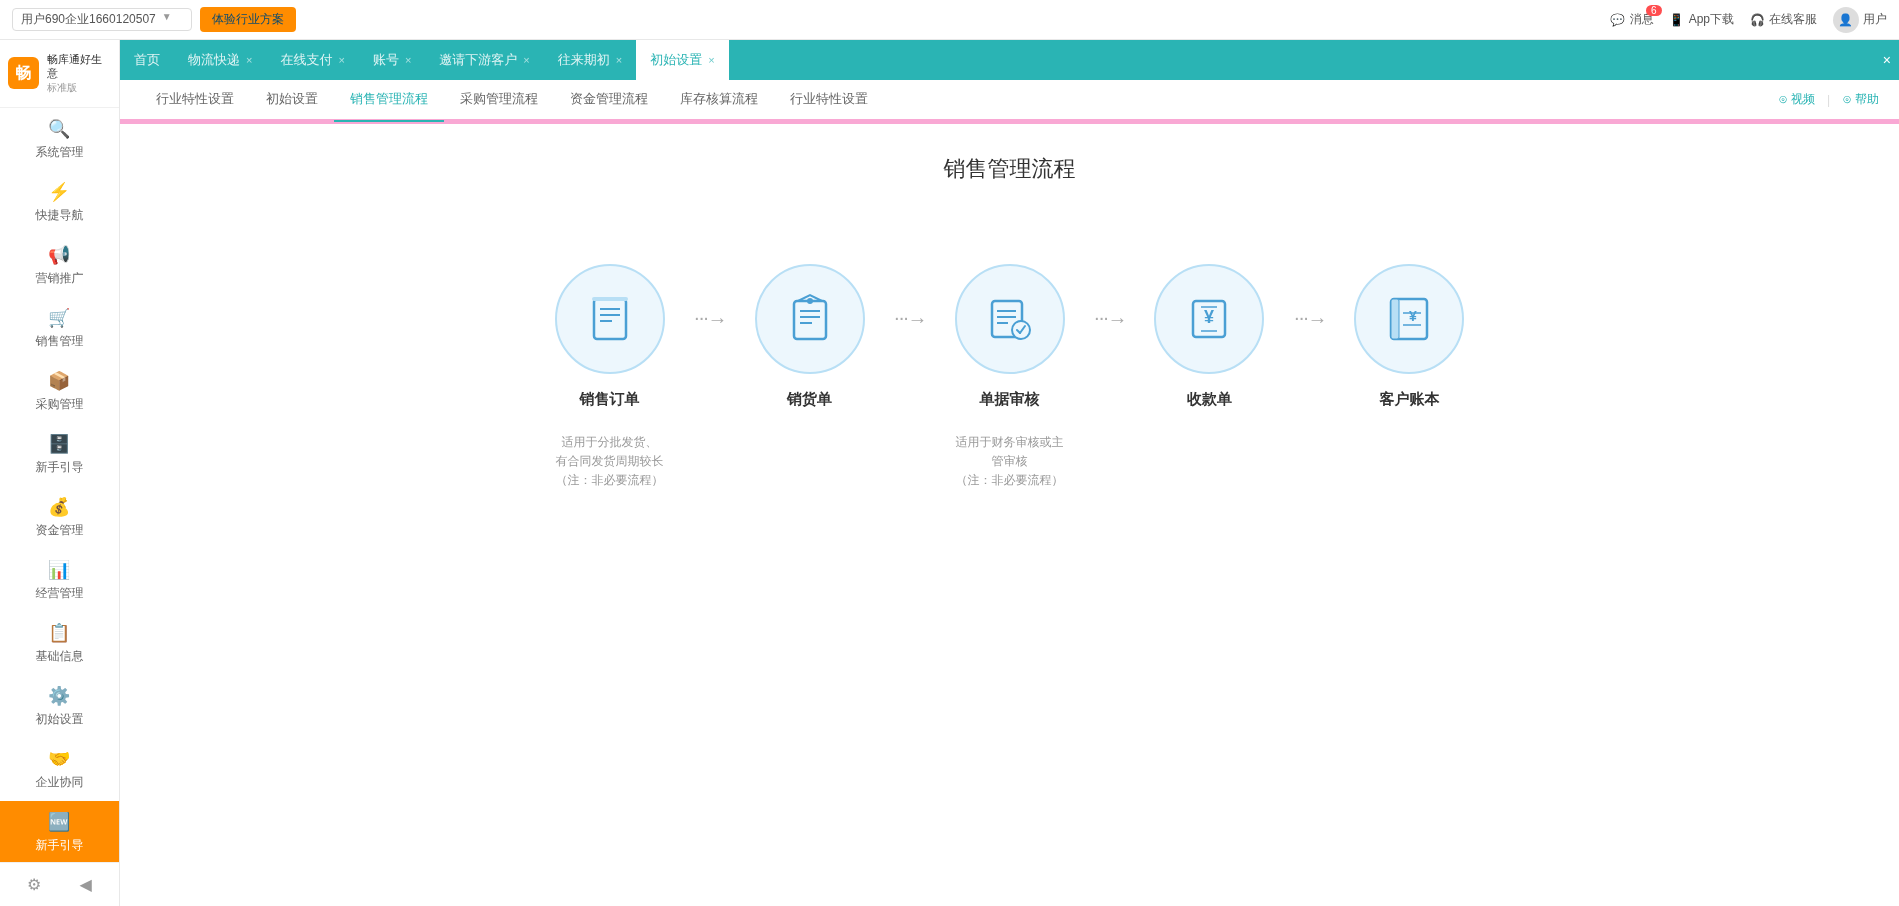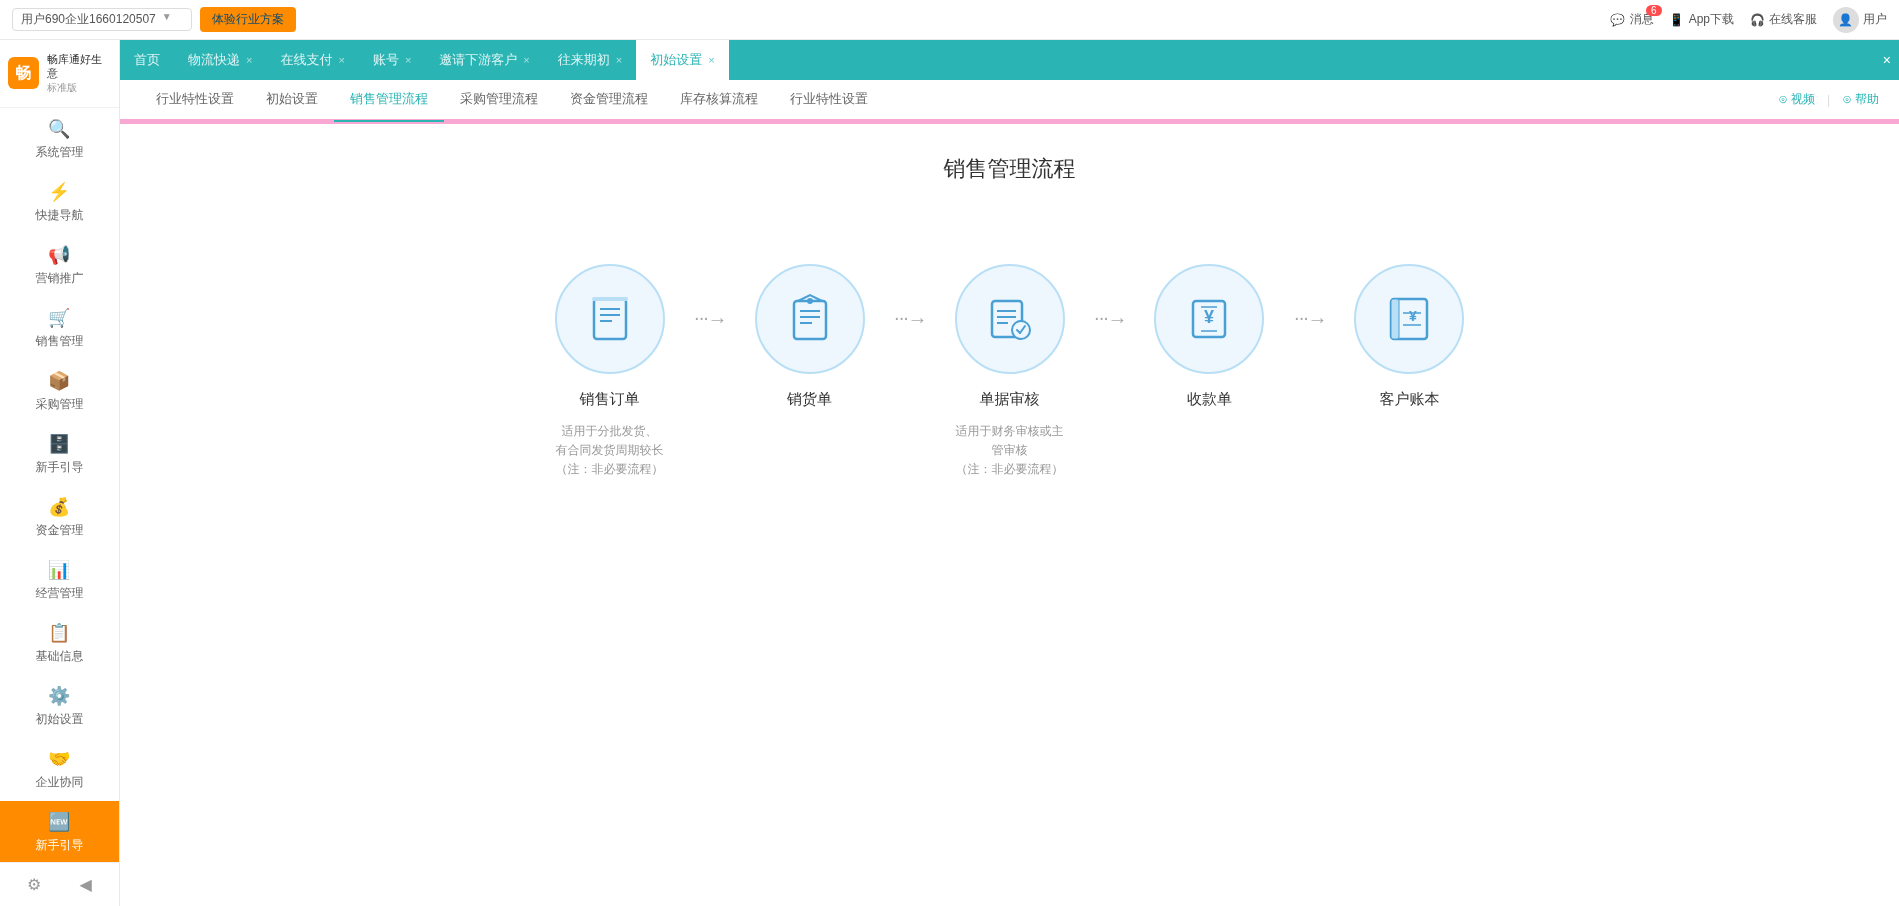--- a/index.html
+++ b/index.html
@@ -270,23 +270,23 @@
       justify-content: center;
       margin-bottom: 16px;
       position: relative;
     }
     .flow-circle svg {
       width: 52px;
       height: 52px;
     }
     .flow-label {
       font-size: 15px;
-      font-weight: 400;
+      font-weight: 700;
       color: #333;
-      margin-bottom: 13px;
+      margin-bottom: 24px;
       text-align: center;
     }
     .flow-desc {
       font-size: 12px;
       color: #999;
       text-align: center;
       line-height: 1.6;
     }
     .flow-arrow {
       display: flex;

